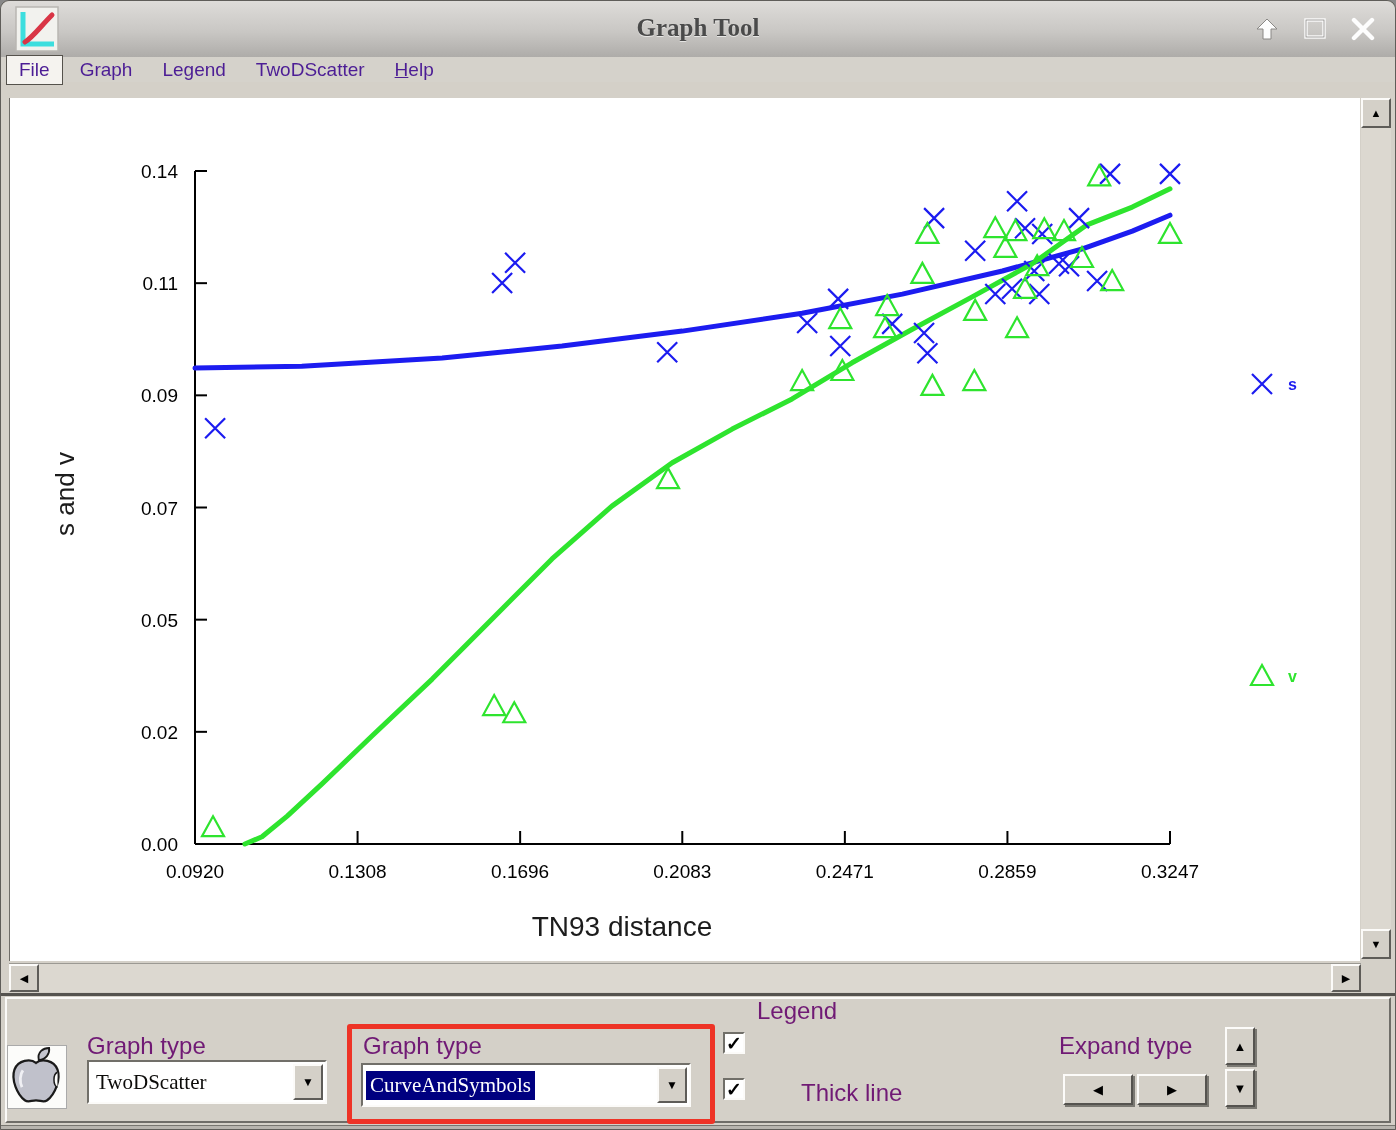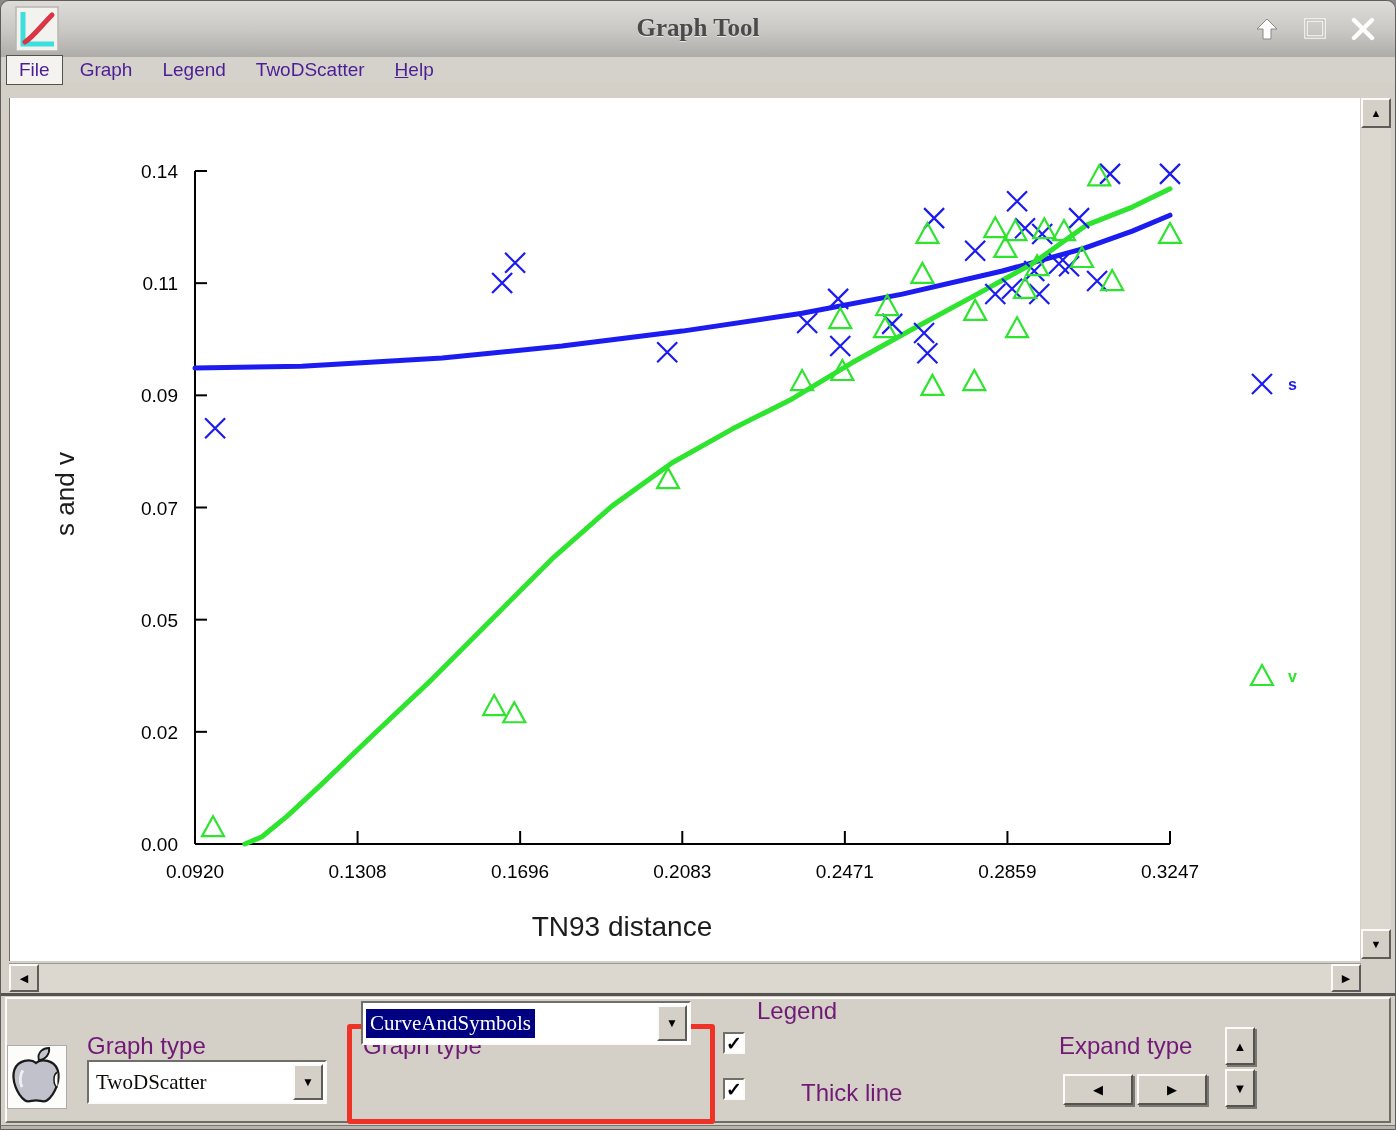--- a/index.html
+++ b/index.html
@@ -275,21 +275,21 @@
   <div class="serif-label" style="left:86px;top:1031px;">Graph type</div>
   <div class="combo" style="left:86px;top:1059px;width:240px;">
     <span class="combo-text">TwoDScatter</span>
     <span class="combo-btn">
         <span>▼</span>
       </span>
   </div>
 
   <div class="red-annotation"></div>
   <div class="serif-label" style="left:362px;top:1031px;">Graph type</div>
-  <div class="combo" style="left:360px;top:1000px;width:330px;">
+  <div class="combo" style="left:360px;top:1062px;width:330px;">
     <span class="combo-text selected">CurveAndSymbols</span>
     <span class="combo-btn">
         <span>▼</span>
       </span>
   </div>
 
   <div class="checkbox" style="left:722px;top:1031px;">
       <span>✓</span>
     </div>
   <div class="serif-label" style="left:756px;top:996px;text-align:right;">Legend</div>

